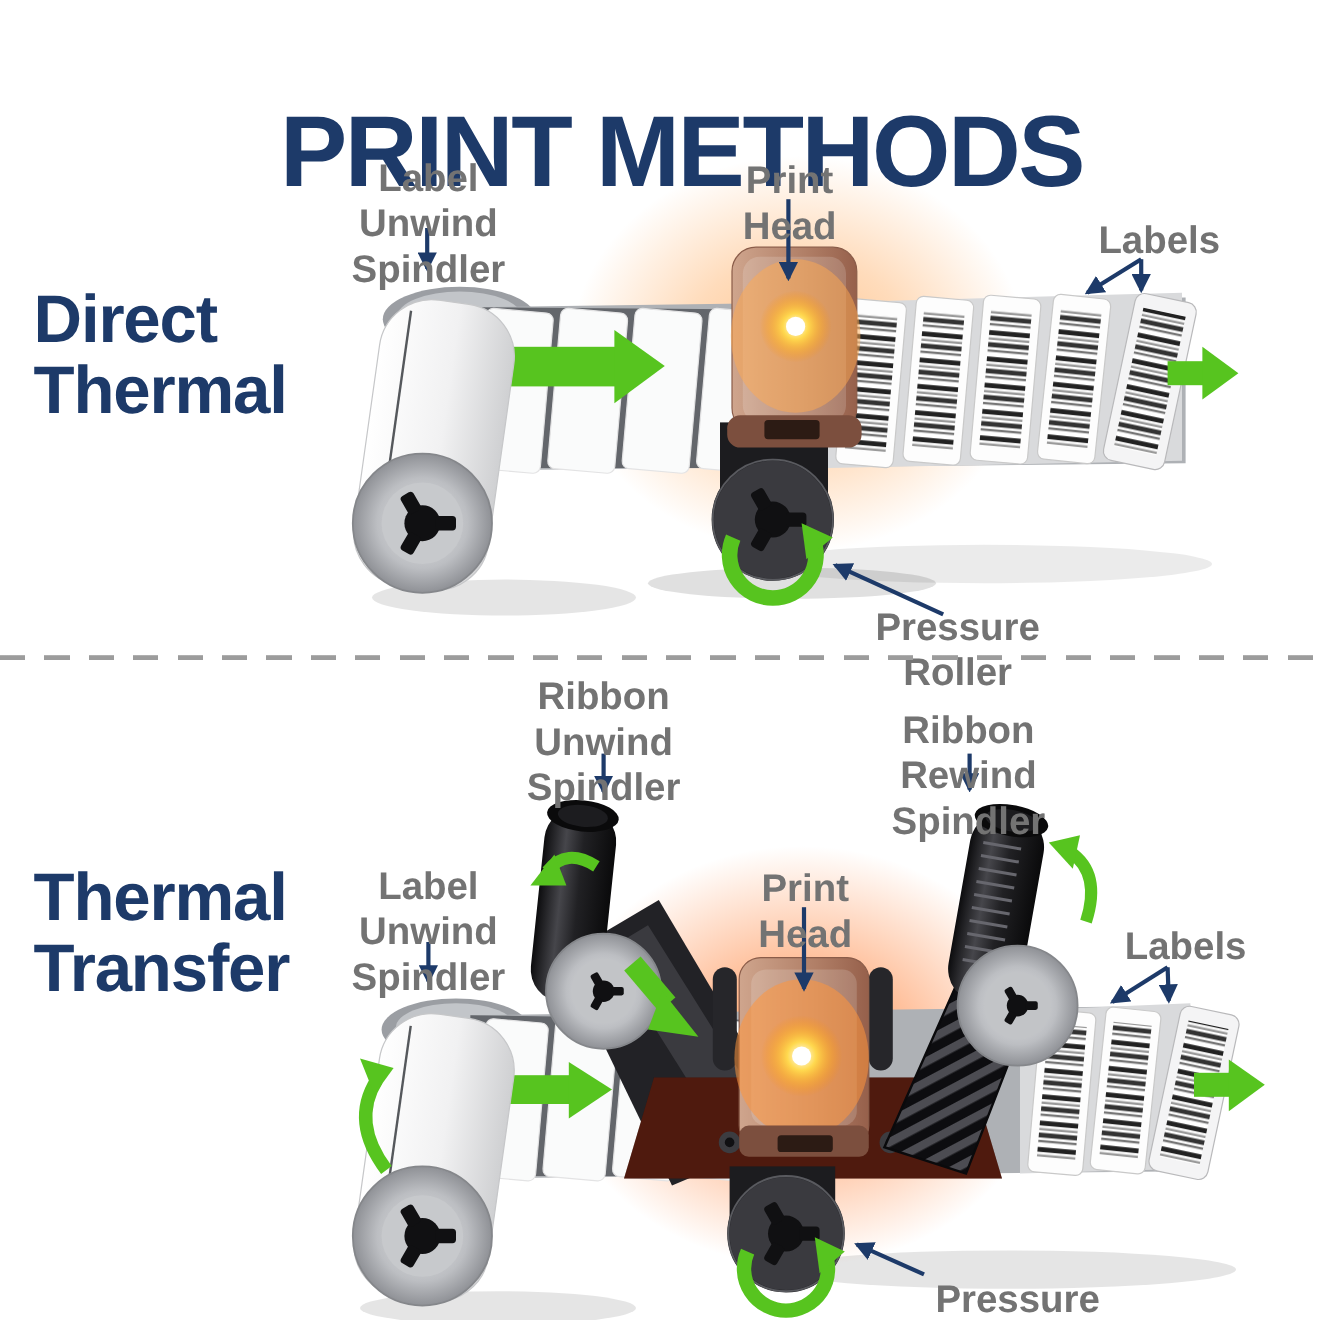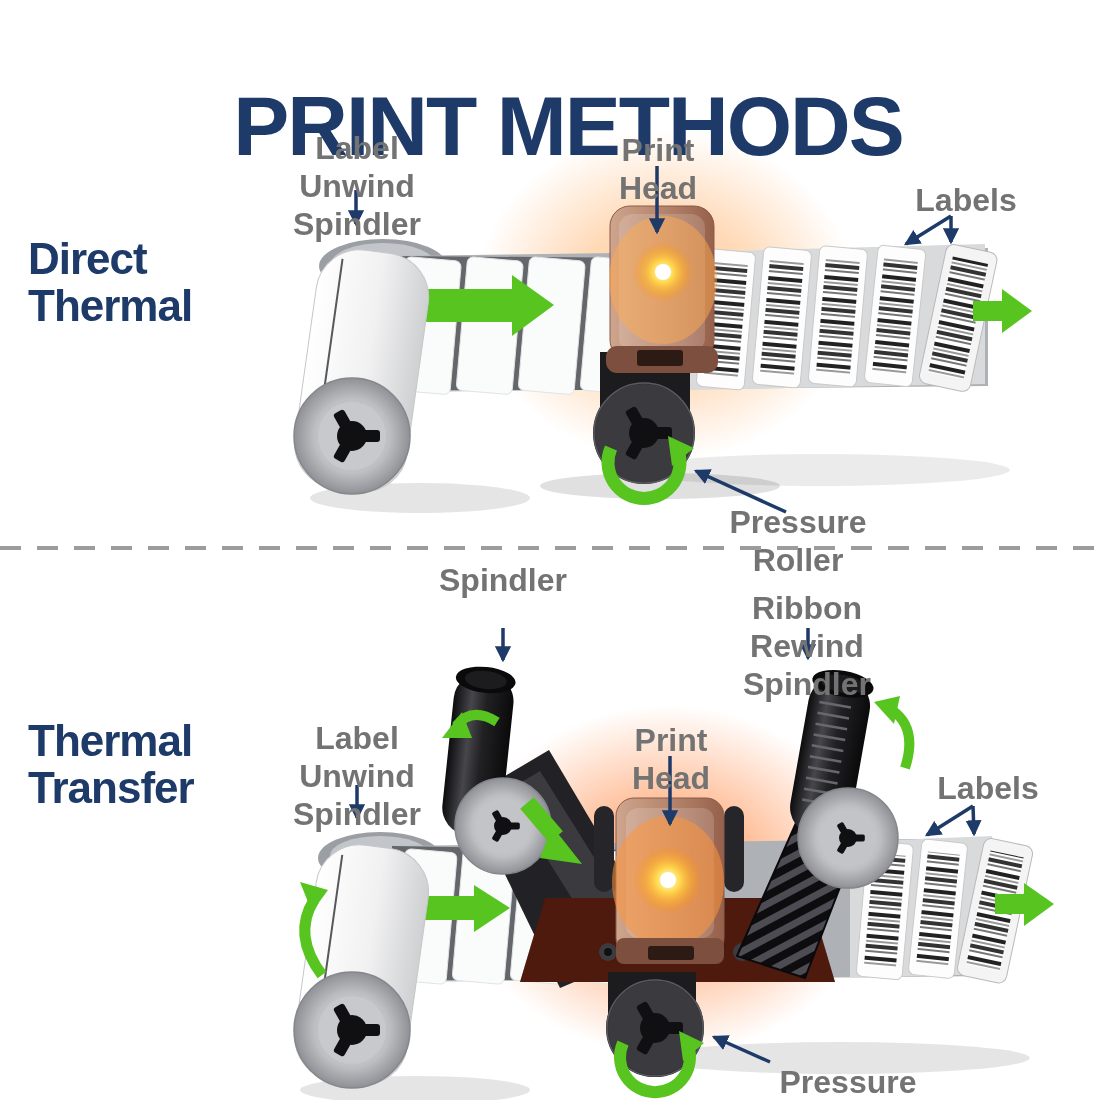--- a/index.html
+++ b/index.html
@@ -9,21 +9,21 @@
     font-family:"Liberation Sans", sans-serif;
   }
   .title{
     position:absolute;top:22px;left:18px;width:1100px;
     text-align:center;
     font-size:84px;font-weight:bold;letter-spacing:-2px;
     color:#1d3a69;
   }
   .section-title{
     position:absolute;
-    color:#1d3a69;font-weight:bold;font-size:44px;line-height:1.06;
+    color:#1d3a69;font-weight:bold;font-size:56px;line-height:1.06;
     letter-spacing:-1px;
   }
   #dt-title{left:28px;top:236px;width:260px;}
   #tt-title{left:28px;top:718px;width:270px;}
   .callout{
     position:absolute;color:#737373;font-weight:bold;
     font-size:32px;line-height:1.18;text-align:center;
   }
   #c-dt-unwind{left:262px;top:130px;width:190px;}
   #c-dt-printhead{left:583px;top:132px;width:150px;}
@@ -358,20 +358,21 @@
 
 <div class="callout" id="c-dt-unwind">
   <div>Label Unwind</div>
   <div>Spindler</div>
 </div>
 <div class="callout" id="c-dt-printhead">Print Head</div>
 <div class="callout" id="c-dt-labels">Labels</div>
 <div class="callout" id="c-dt-pressure">Pressure Roller</div>
 
 <div class="callout" id="c-tt-ribbon-unwind">
+  <div>Ribbon Unwind</div>
   <div>Spindler</div>
 </div>
 <div class="callout" id="c-tt-ribbon-rewind">
   <div>Ribbon Rewind</div>
   <div>Spindler</div>
 </div>
 <div class="callout" id="c-tt-unwind">
   <div>Label Unwind</div>
   <div>Spindler</div>
 </div>

